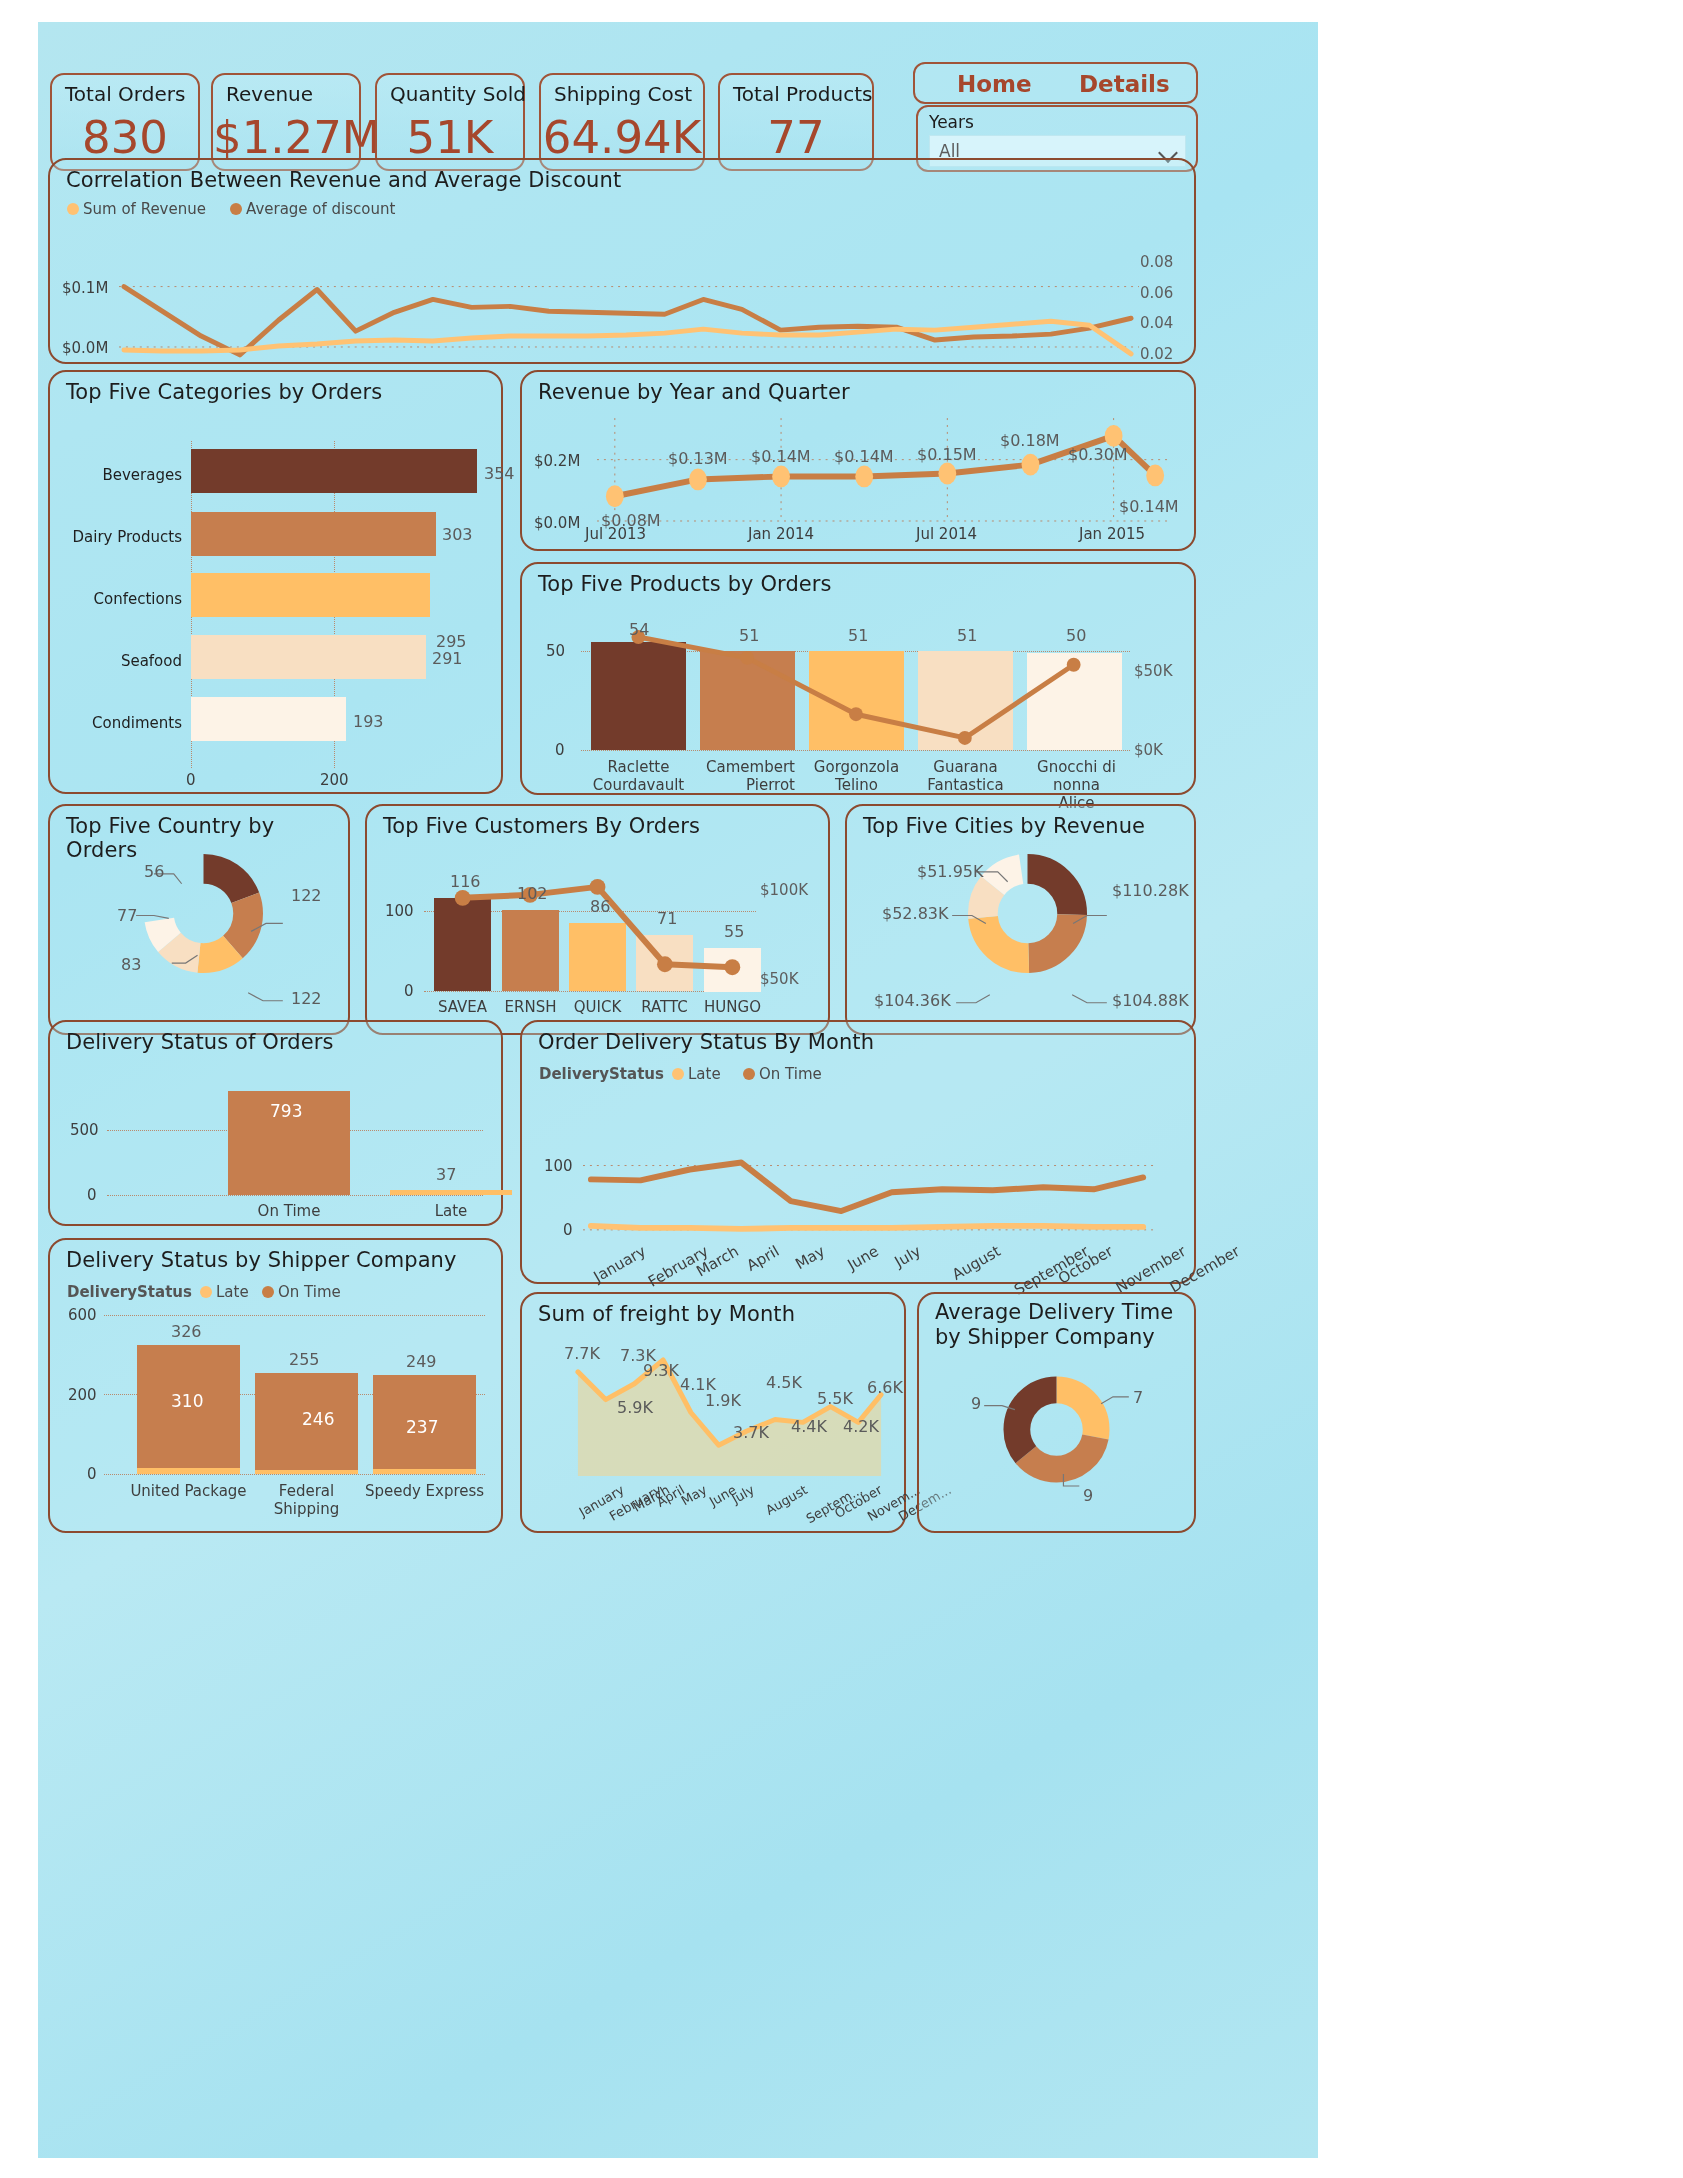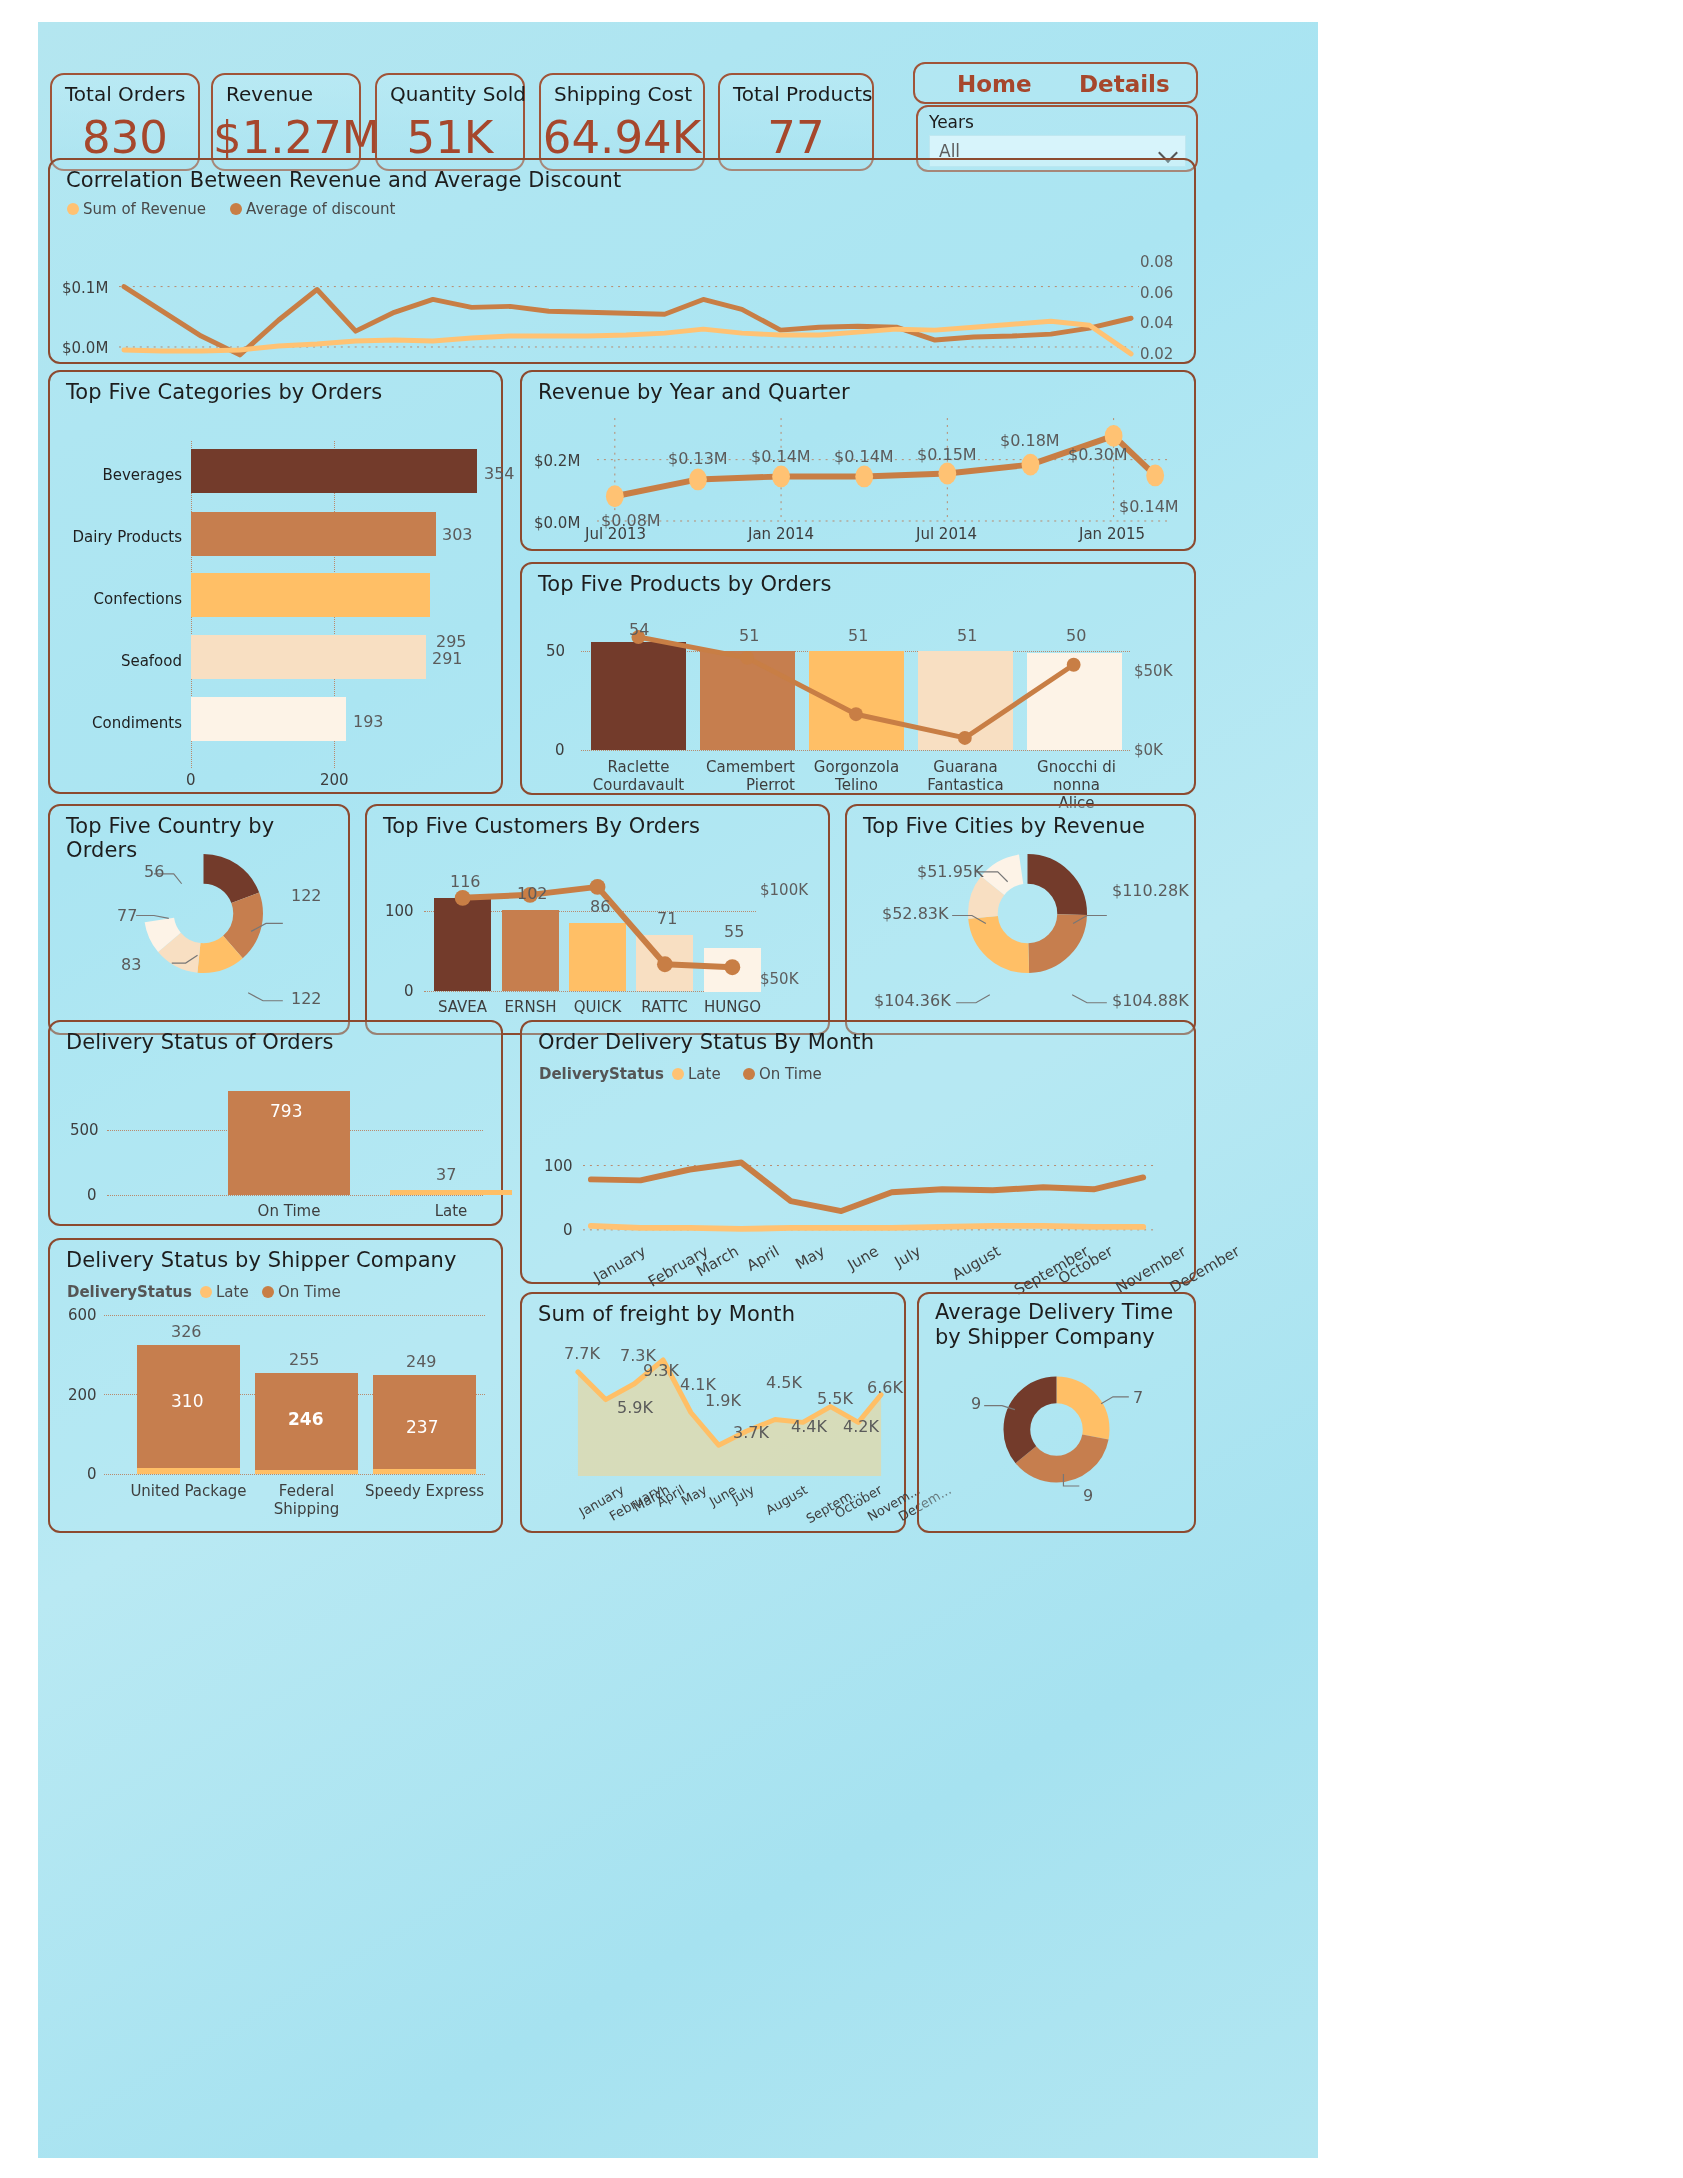--- a/index.html
+++ b/index.html
@@ -1,19 +1,19 @@
 <!DOCTYPE html>
 <html><head>
 <meta charset="utf-8">
 <style>
   html,body{margin:0;padding:0;background:#ffffff;}
   body{width:1683px;height:2178px;font-family:"DejaVu Sans",sans-serif;overflow:hidden;}
   #canvas{position:absolute;left:38px;top:22px;width:1280px;height:2136px;
     background:linear-gradient(150deg,#b4e6f0 0%,#a8e4f2 30%,#b9e9f3 55%,#a6e2f0 80%,#b2e6f1 100%);}
-  .card{position:absolute;border:2px solid #8c4a2f;border-radius:12px;background:rgba(178,232,243,0.35);box-sizing:border-box;padding-left:46px;}
+  .card{position:absolute;border:2px solid #8c4a2f;border-radius:18px;background:rgba(178,232,243,0.35);box-sizing:border-box;padding-left:46px;}
   .ctitle{position:absolute;left:16px;top:8px;font-size:21px;color:#1d1d1d;letter-spacing:0.1px;}
   .ctitle2{position:absolute;left:16px;top:6px;font-size:21px;color:#1d1d1d;line-height:25px;}
   .kpi{position:absolute;top:51px;height:98px;border:2px solid #a05438;border-radius:14px;box-sizing:border-box;
        background:linear-gradient(180deg,rgba(190,236,246,.55),rgba(166,226,240,.45));}
   .kpi .lbl{position:absolute;left:13px;top:7px;font-size:20px;color:#1b1b1b;white-space:nowrap;}
   .kpi .val{position:absolute;left:0;right:0;top:36px;text-align:center;font-size:45px;color:#a6472c;}
   .navbar{position:absolute;left:875px;top:40px;width:285px;height:42px;border:2px solid #a05438;border-radius:12px;
           box-sizing:border-box;background:rgba(183,233,244,.5);}
   .navbtn{position:absolute;top:7px;font-size:23px;font-weight:bold;color:#a6472c;}
   .slicer{position:absolute;left:878px;top:83px;width:282px;height:67px;border:2px solid #a05438;border-radius:12px;
@@ -357,21 +357,21 @@
       <div style="position:absolute;left:0;top:97px;width:103px;height:4px;background:#ffbf66;"></div>
     </div>
     <div style="position:absolute;left:323px;top:135px;width:103px;height:99px;">
       <div style="position:absolute;left:0;top:0;width:103px;height:94px;background:#c67e4e;"></div>
       <div style="position:absolute;left:0;top:94px;width:103px;height:5px;background:#ffbf66;"></div>
     </div>
     <div class="vlab" style="left:121px;top:82px;">326</div>
     <div class="vlab" style="left:239px;top:110px;">255</div>
     <div class="vlab" style="left:356px;top:112px;">249</div>
     <div class="vlabw" style="left:121px;top:151px;">310</div>
-    <div class="vlabw" style="left:238px;top:169px;font-weight:bold;">246</div>
+    <div class="vlabw" style="left:252px;top:169px;">246</div>
     <div class="vlabw" style="left:356px;top:177px;">237</div>
     <div class="axlab" style="left:77px;width:123px;top:242px;text-align:center;">United Package</div>
     <div class="axlab" style="left:195px;width:123px;top:242px;text-align:center;">
       <span style="display:block;white-space:pre-line;">Federal
 Shipping</span>
     </div>
     <div class="axlab" style="left:313px;width:123px;top:242px;text-align:center;">Speedy Express</div>
   </div>
 
   <div class="card" style="left:482px;top:1270px;width:386px;height:241px;">

